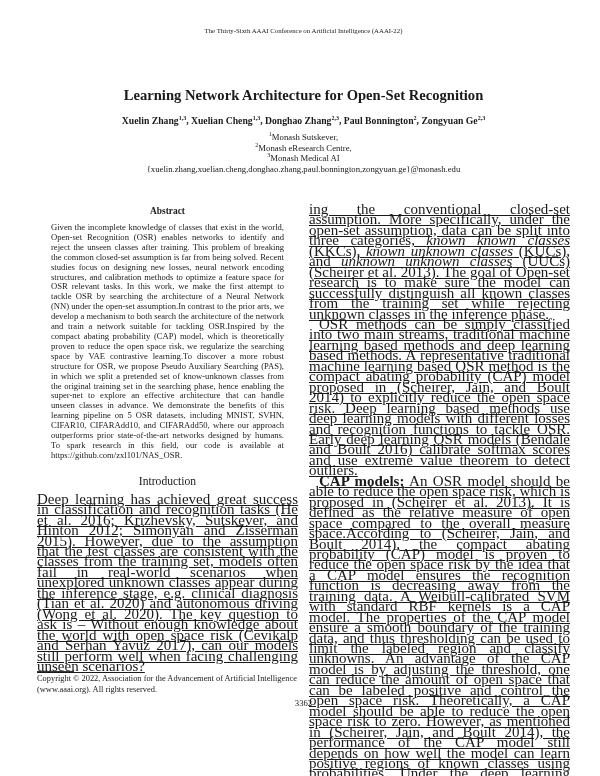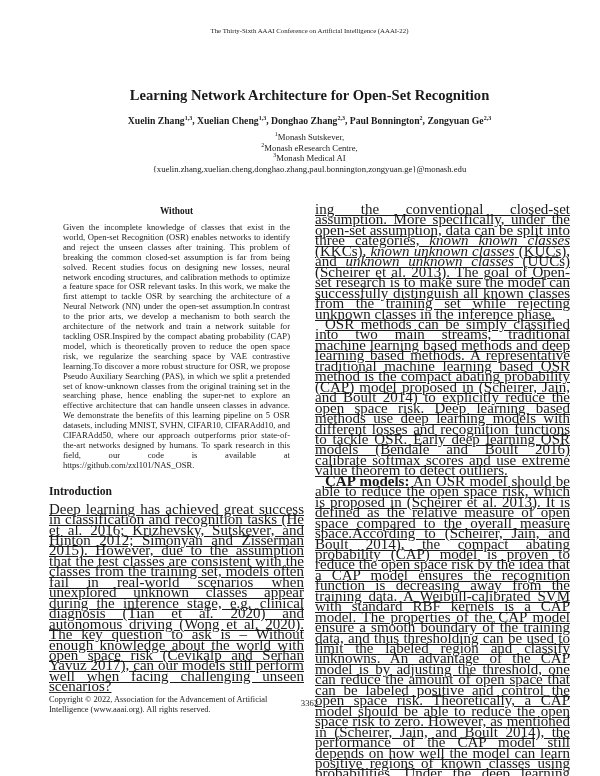--- a/index.html
+++ b/index.html
@@ -6,21 +6,21 @@
   body {
     width: 600px; height: 776px;
     background: #ffffff;
     color: #1a1a1a;
     font-family: "Liberation Serif", "DejaVu Serif", serif;
     overflow: hidden;
   }
   .page {
     box-sizing: border-box;
     width: 600px; height: 776px;
-    padding: 27px 30px 0 49px;
+    padding: 27px 30px 0 37px;
   }
   .conf-header {
     text-align: center;
     font-size: 6.8px;
     line-height: 8px;
     color: #222;
   }
   .paper-title {
     text-align: center;
     font-weight: bold;
@@ -56,21 +56,22 @@
     font-size: 9.4px;
     margin: 2px 0 7px 0;
   }
   .abstract-body {
     margin: 0 14px;
     font-size: 8.6px;
     line-height: 9.9px;
     text-align: justify;
   }
   .section-heading {
-    font-weight: bold;
+    text-align: center;
+    font-weight: normal;
     font-size: 11.6px;
     margin: 14px 0 6px 0;
   }
   .body-text {
     font-size: 15px;
     line-height: 10.45px;
     text-align: justify;
     text-decoration: underline;
   }
   p.para { margin: 0; }
@@ -107,21 +108,21 @@
   <div class="affil-block">
     <div class="affil"><sup>1</sup><span>Monash Sutskever,</span></div>
     <div class="affil"><sup>2</sup><span>Monash eResearch Centre,</span></div>
     <div class="affil"><sup>3</sup><span>Monash Medical AI</span></div>
     <div class="email-line">{xuelin.zhang,xuelian.cheng,donghao.zhang,paul.bonnington,zongyuan.ge}@monash.edu</div>
   </div>
 
   <div class="columns">
 
     <div class="col col-left">
-      <div class="abstract-heading">Without</div>
+      <div class="abstract-heading">Abstract</div>
       <div class="abstract-body">Given the incomplete knowledge of classes that exist in the world, Open-set Recognition (OSR) enables networks to identify and reject the unseen classes after training. This problem of breaking the common closed-set assumption is far from being solved. Recent studies focus on designing new losses, neural network encoding structures, and calibration methods to optimize a feature space for OSR relevant tasks. In this work, we make the first attempt to tackle OSR by searching the architecture of a Neural Network (NN) under the open-set assumption.In contrast to the prior arts, we develop a mechanism to both search the architecture of the network and train a network suitable for tackling OSR.Inspired by the compact abating probability (CAP) model, which is theoretically proven to reduce the open space risk, we regularize the searching space by VAE contrastive learning.To discover a more robust structure for OSR, we propose Pseudo Auxiliary Searching (PAS), in which we split a pretended set of know-unknown classes from the original training set in the searching phase, hence enabling the super-net to explore an effective architecture that can handle unseen classes in advance. We demonstrate the benefits of this learning pipeline on 5 OSR datasets, including MNIST, SVHN, CIFAR10, CIFARAdd10, and CIFARAdd50, where our approach outperforms prior state-of-the-art networks designed by humans. To spark research in this field, our code is available at https://github.com/zxl101/NAS_OSR.</div>
 
       <div class="section-heading">Introduction</div>
       <div class="body-text">
         <p class="para">Deep learning has achieved great success in classification and recognition tasks (He et al. 2016; Krizhevsky, Sutskever, and Hinton 2012; Simonyan and Zisserman 2015). However, due to the assumption that the test classes are consistent with the classes from the training set, models often fail in real-world scenarios when unexplored unknown classes appear during the inference stage, e.g. clinical diagnosis (Tian et al. 2020) and autonomous driving (Wong et al. 2020). The key question to ask is – Without enough knowledge about the world with open space risk (Cevikalp and Serhan Yavuz 2017), can our models still perform well when facing challenging unseen scenarios?</p>
       </div>
 
       <div class="footnote">
         <div class="footnote-rule"></div>
         <div>Copyright © 2022, Association for the Advancement of Artificial Intelligence (www.aaai.org). All rights reserved.</div>

